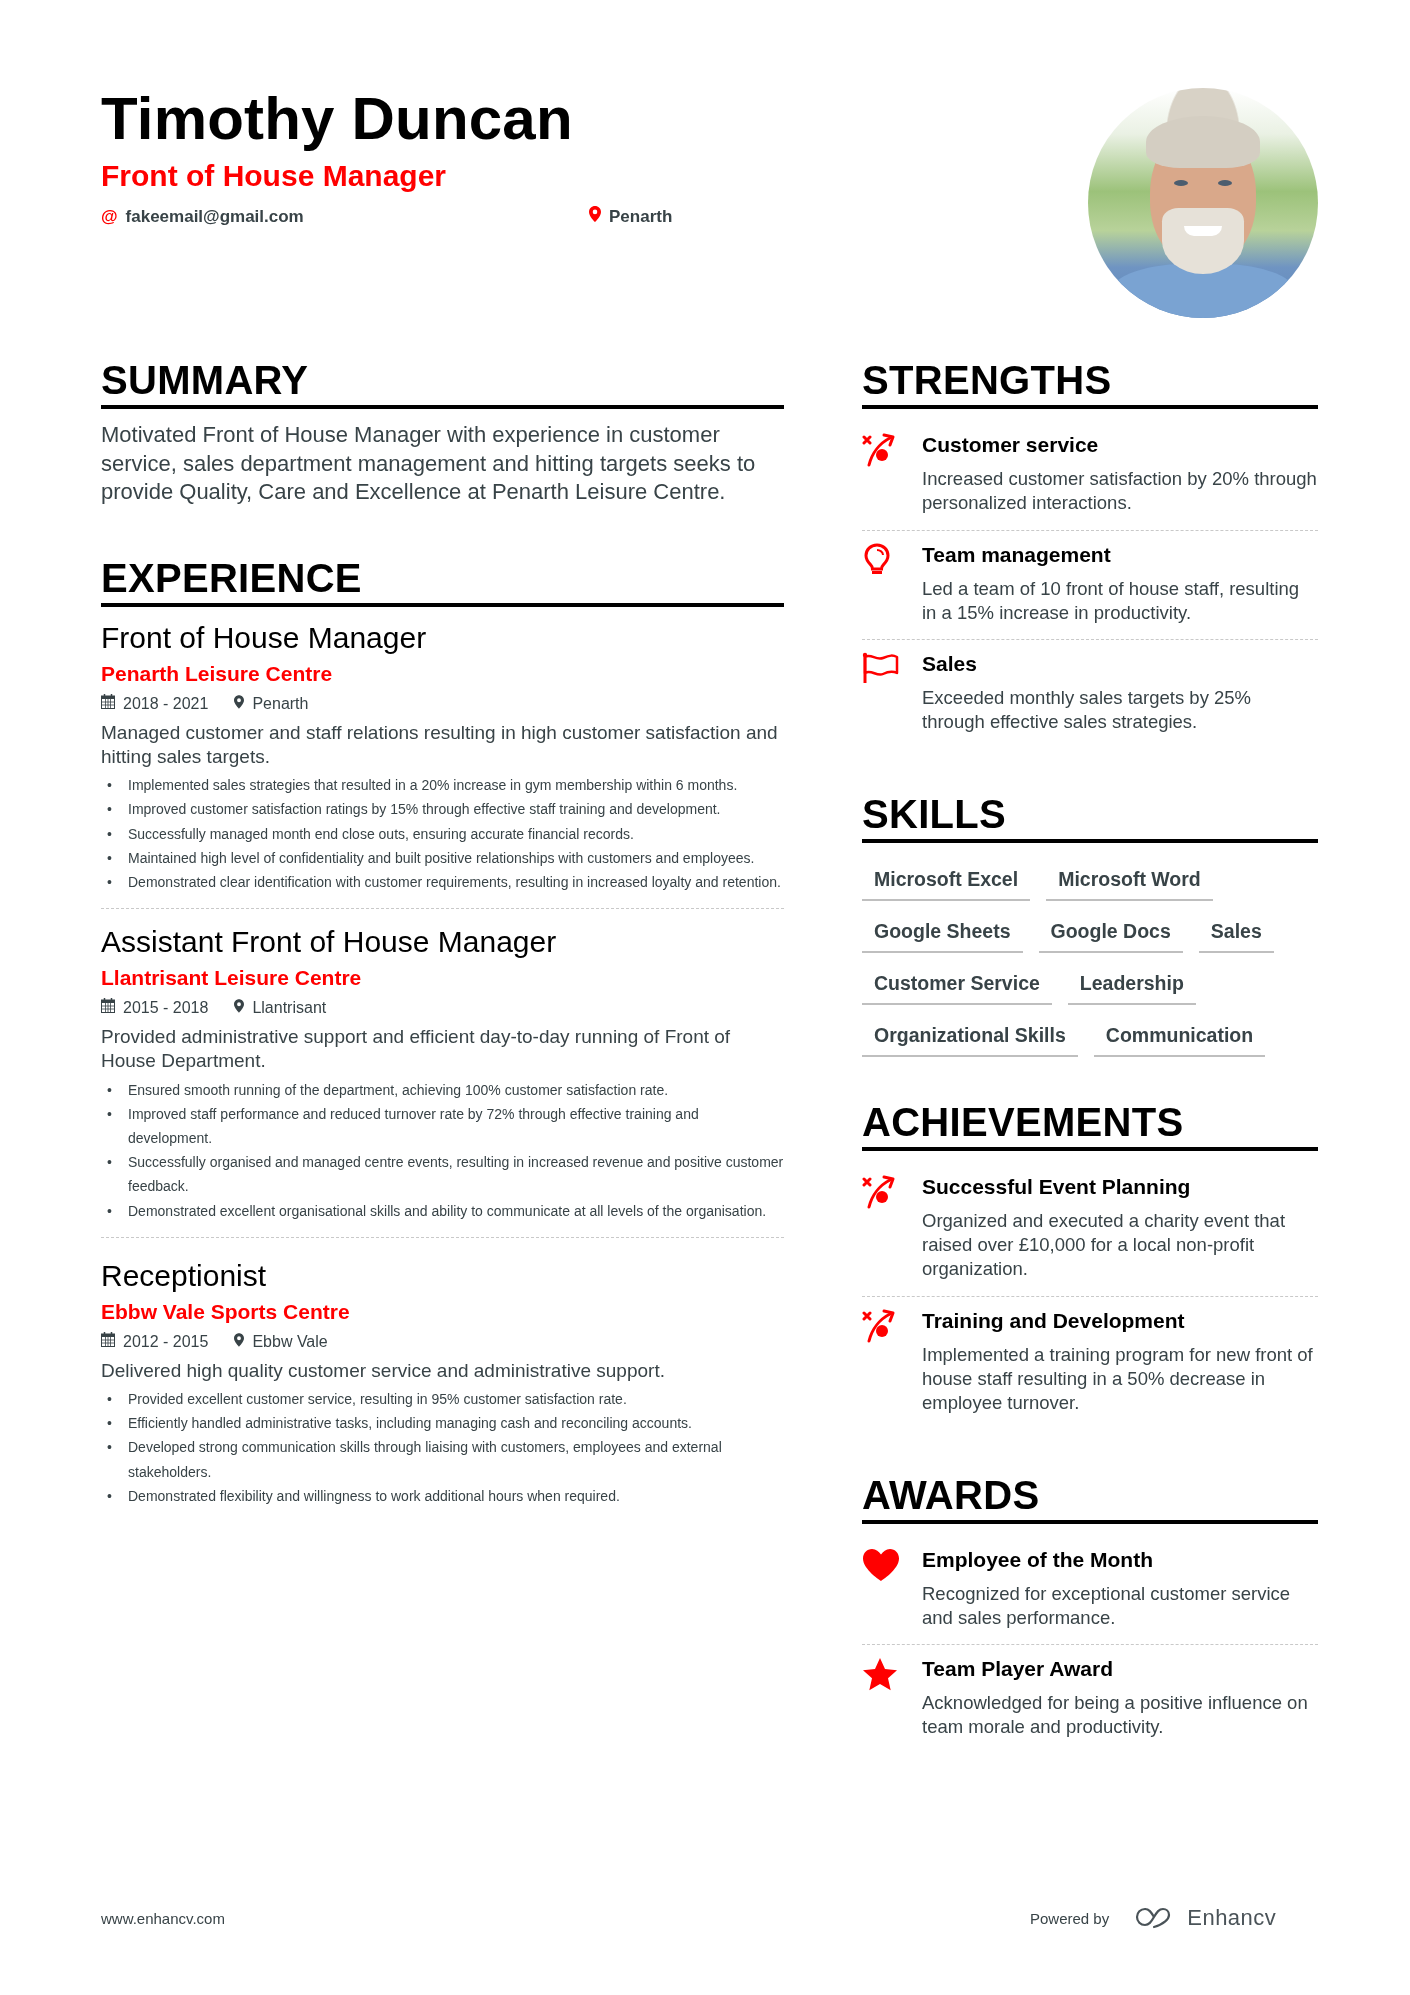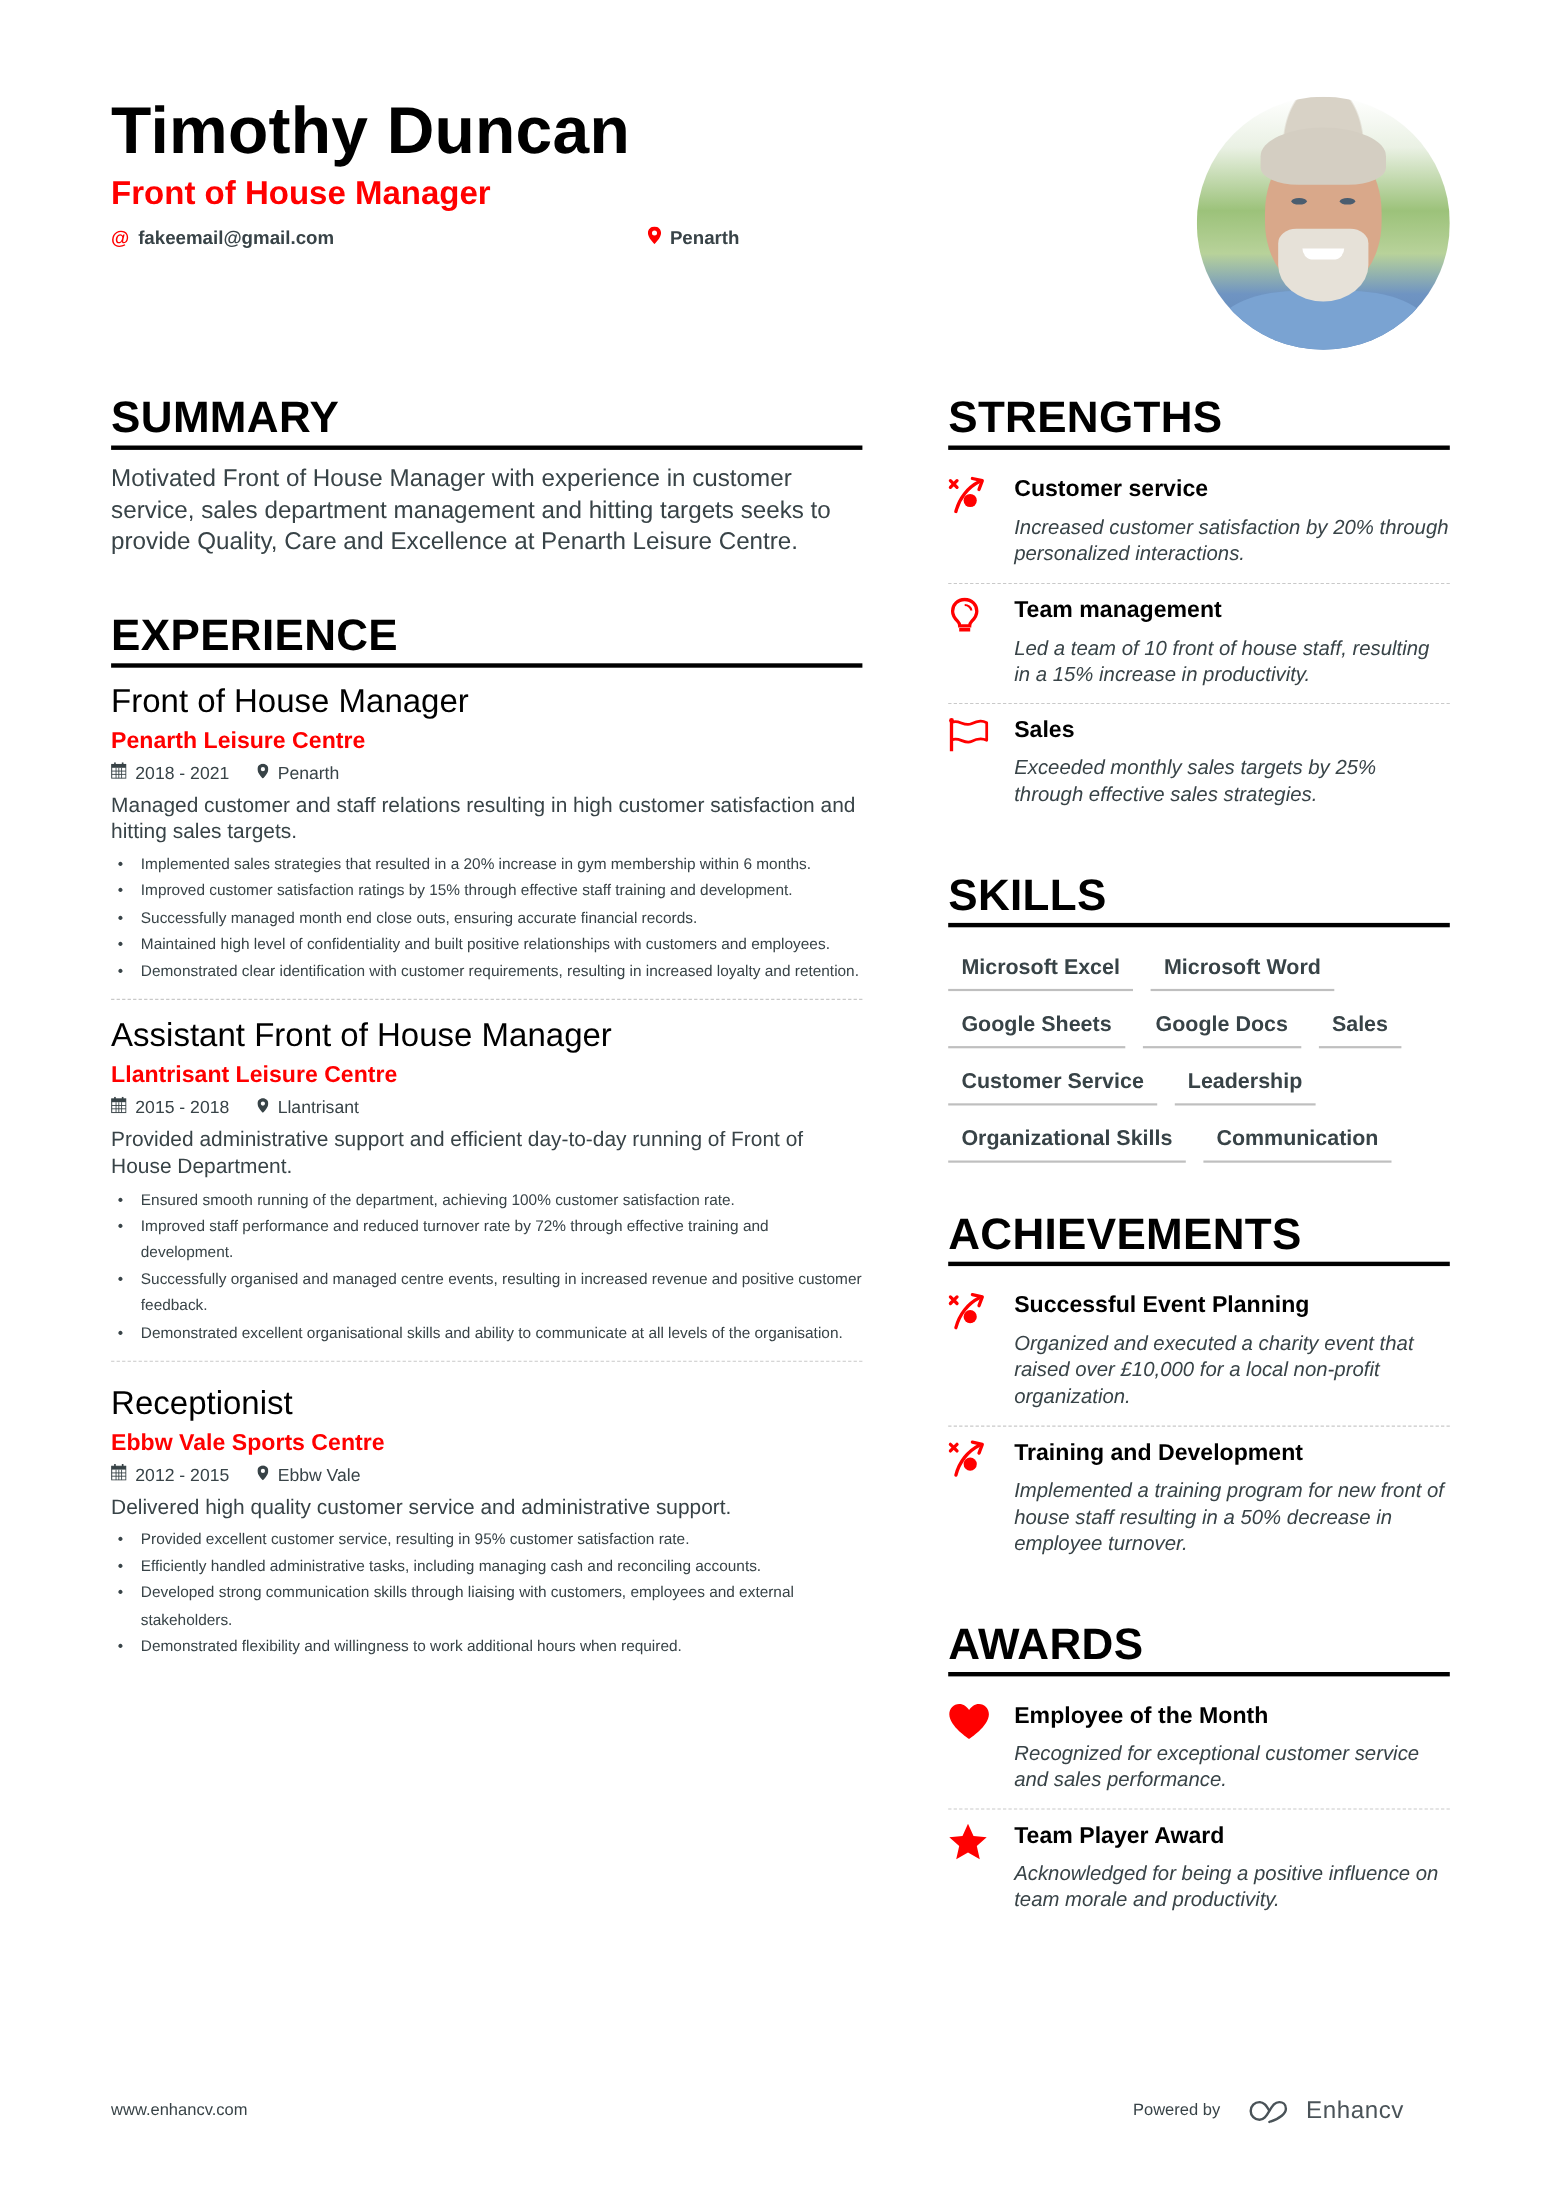--- a/index.html
+++ b/index.html
@@ -49,30 +49,30 @@
   .bullets { list-style: none; margin-top: 4px; }
   .bullets li { position: relative; padding-left: 27px; font-size: 14px; line-height: 24.2px; color: #384347; }
   .bullets li::before { content: "•"; position: absolute; left: 6px; top: 0; color: #384347; }
 
   
   .ritem { display: flex; padding: 10px 0 14px 0; border-bottom: 1px dashed #c9c9c9; }
   .ritem:last-child { border-bottom: none; }
   .ritem .ico { width: 60px; flex: none; padding-top: 2px; }
   .ritem .txt { flex: 1; }
   .ritem .ttl { font-size: 21px; font-weight: 700; color: #000; line-height: 28px; }
-  .ritem .dsc { font-size: 18.5px; line-height: 24.3px; color: #384347; margin-top: 8px; font-style: italic; }
+  .ritem .dsc { font-size: 18.5px; line-height: 24.3px; color: #384347; margin-top: 8px; }
 
   .r-sec { margin-top: 40px; }
   .skills { display: flex; flex-wrap: wrap; gap: 12px 16px; padding-top: 6px; }
   .skill { font-size: 19.5px; font-weight: 700; color: #384347; padding: 6px 12px 8px 12px; border-bottom: 2px solid #bfbfbf; line-height: 24px; }
 
   
   .footer-left { position: absolute; left: 101px; top: 1910px; font-size: 15px; color: #384347; }
   .footer-right { position: absolute; left: 1030px; top: 1905px; display: flex; align-items: center; gap: 22px; font-size: 15px; color: #384347; }
-  .brand { display: flex; align-items: flex-end; gap: 10px; font-size: 22px; color: #4a5358; letter-spacing: 0.5px; }
+  .brand { display: flex; align-items: flex-start; gap: 10px; font-size: 22px; color: #4a5358; letter-spacing: 0.5px; }
 </style>
 </head>
 <body>
 
 <div class="page">
 
   <div class="hdr">
     <div class="name">Timothy Duncan</div>
     <div class="title">Front of House Manager</div>
     <div class="contacts">

